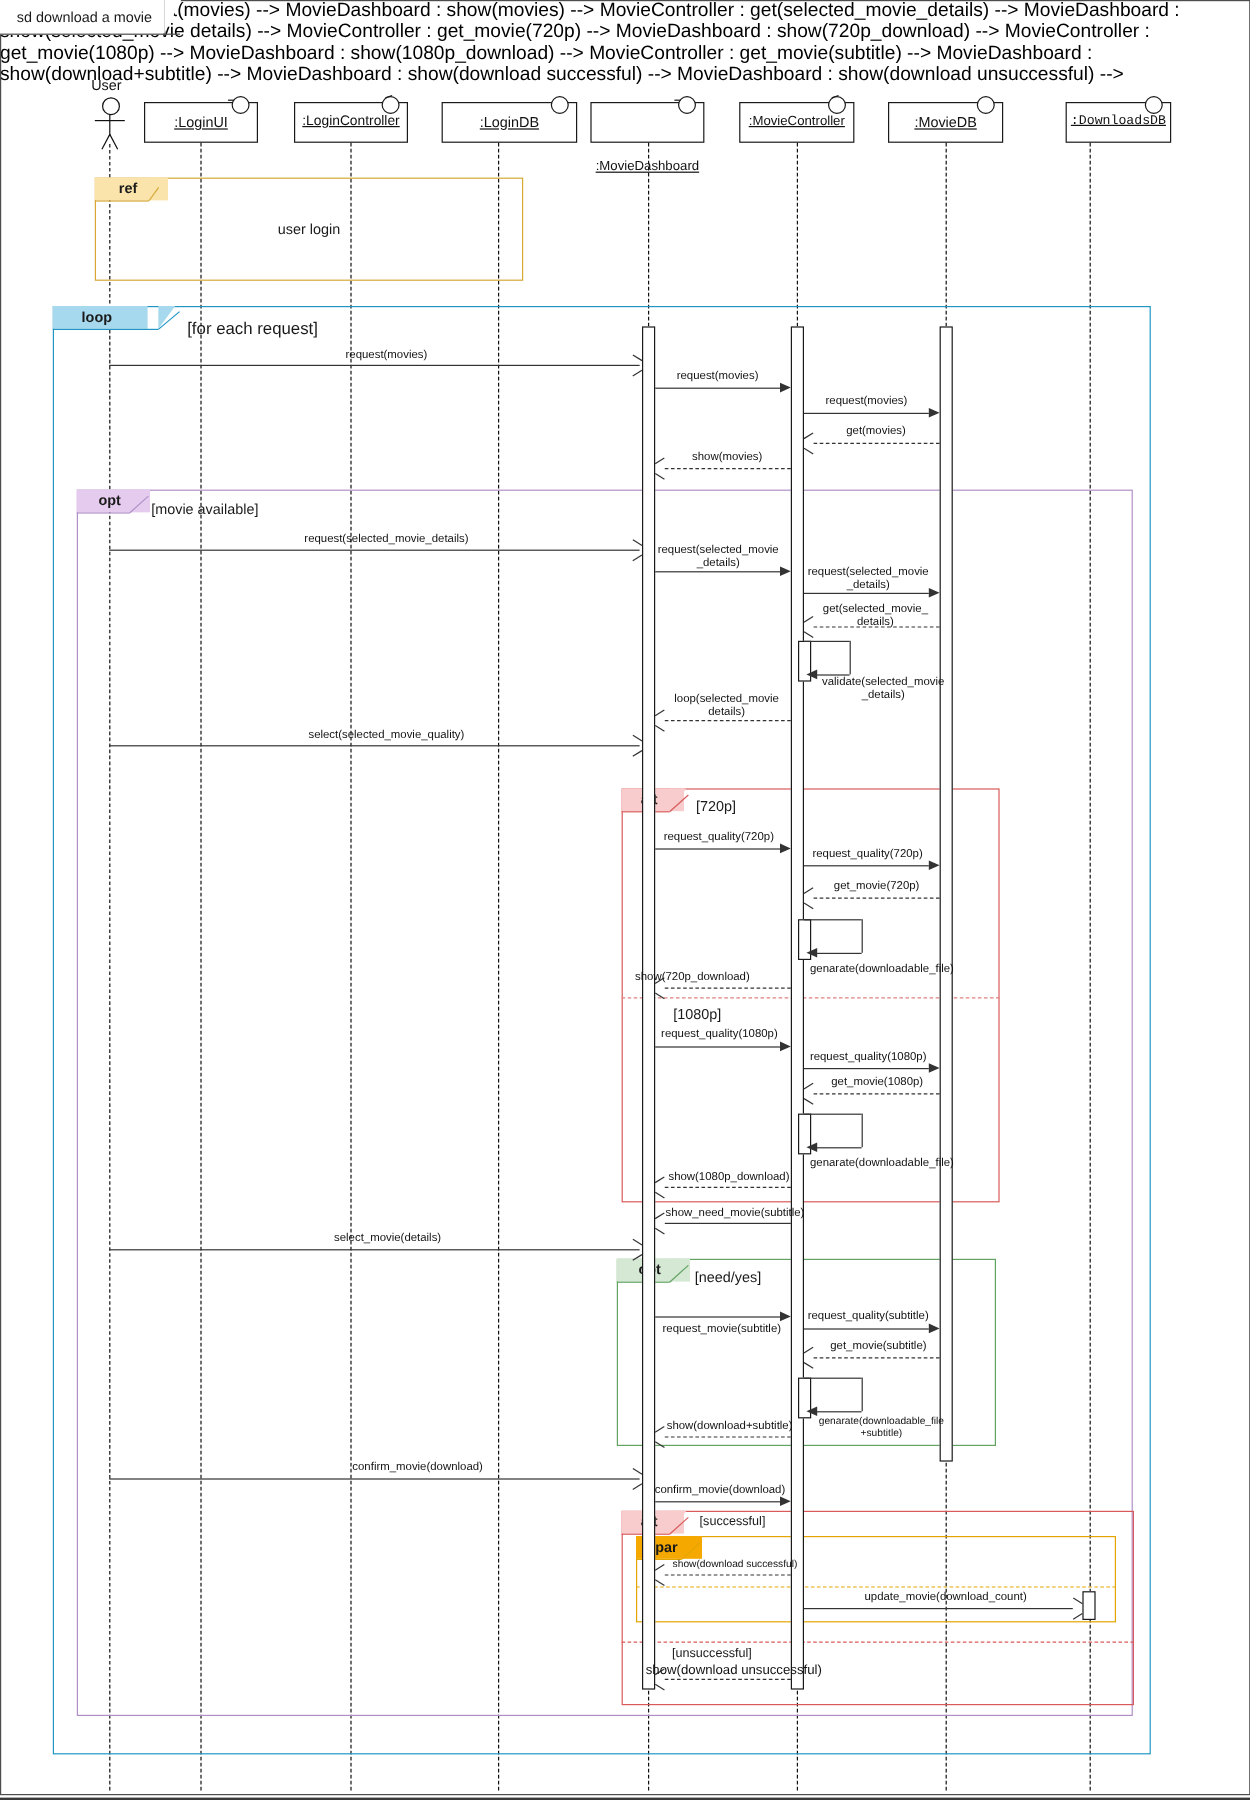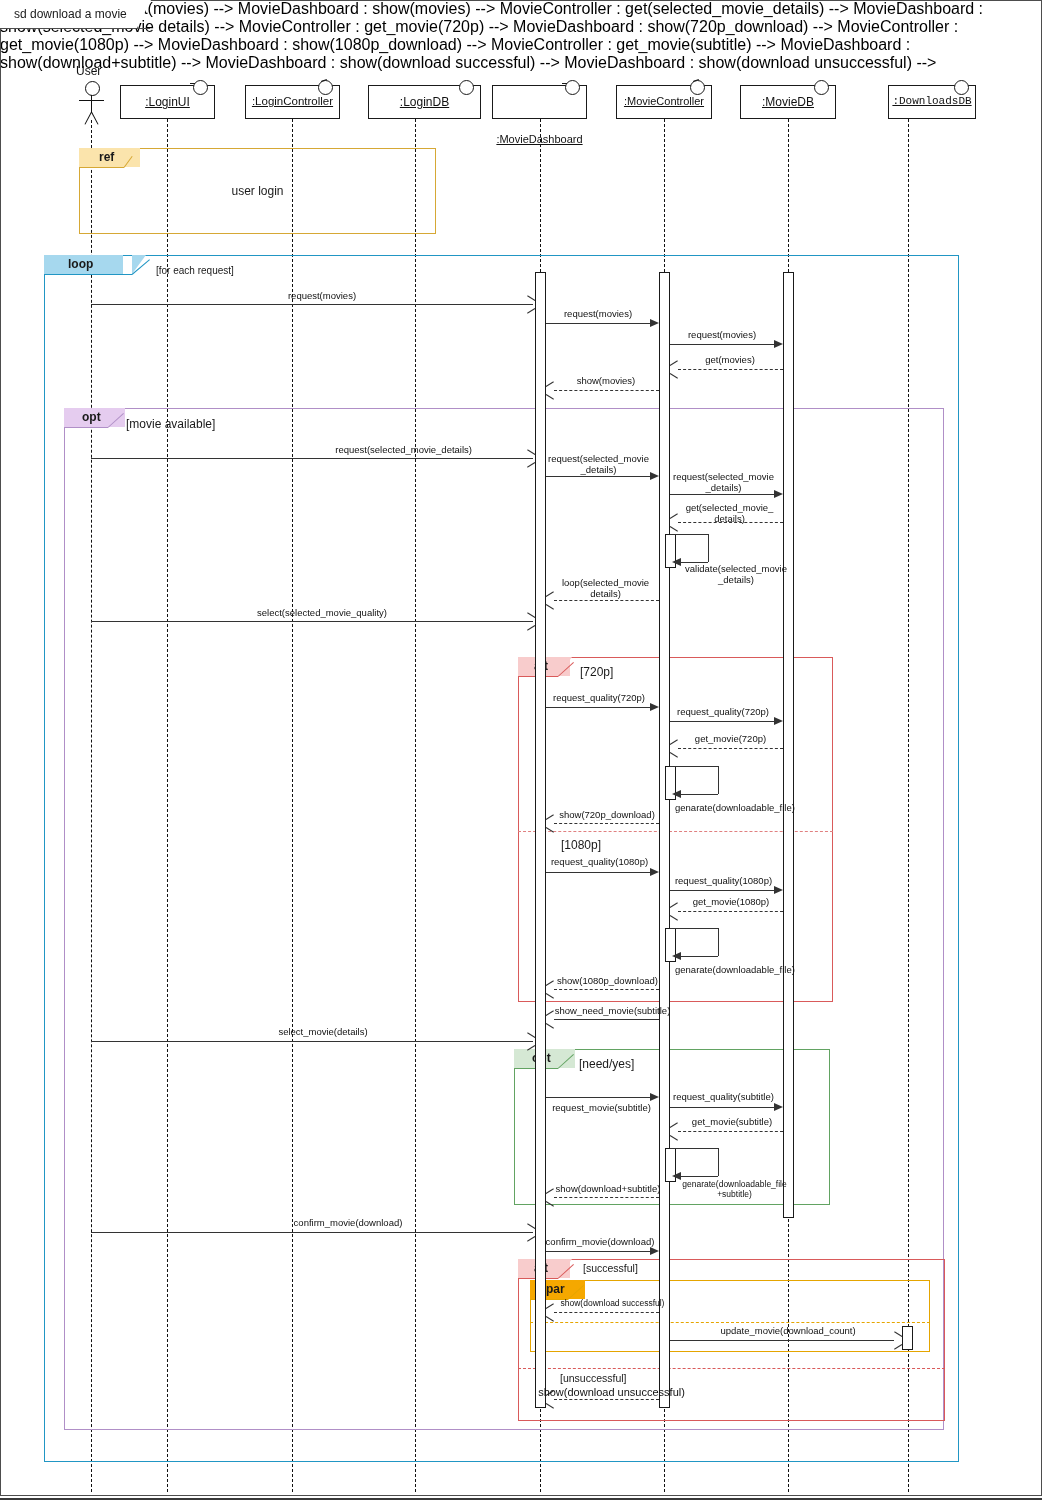--- a/index.html
+++ b/index.html
@@ -43,21 +43,21 @@
   .act{position:absolute;width:11px;background:#fff;border:1px solid #1a1a1a;
        box-sizing:border-box;}
 
   
   .frag{position:absolute;box-sizing:border-box;background:transparent;}
   .frag-tab{position:absolute;left:0;top:0;height:19px;line-height:19px;
        padding-left:14px;padding-right:22px;font-size:12px;font-weight:bold;color:#1a1a1a;
        white-space:nowrap;}
   .frag-tab:after{content:"";position:absolute;right:0;top:0;width:0;height:0;
        border-bottom:19px solid transparent;}
-  .frag-guard{position:absolute;font-size:10px;color:#1a1a1a;white-space:nowrap;}
+  .frag-guard{position:absolute;font-size:14px;color:#1a1a1a;white-space:nowrap;}
   .frag-div{position:absolute;height:0;border-top:1.6px dashed;}
 
   
   .msg-line{position:absolute;height:0;border-top:1.1px solid #333;}
   .msg-line.dashed{border-top:1.3px dashed #333;}
   .arrow-solid{position:absolute;width:0;height:0;
        border-top:4.5px solid transparent;border-bottom:4.5px solid transparent;}
   .arrow-solid.right{border-left:9px solid #333;}
   .arrow-solid.left{border-right:9px solid #333;}
   .arrow-open{position:absolute;width:9px;height:9px;}
@@ -245,21 +245,21 @@
   <div class="msg-label" style="left:660px;top:355px;width:140px;">get(movies)</div>
 
    MovieDashboard : show(movies) --&gt;
   <div class="msg-line dashed" style="left:554px;top:390px;width:105px;"></div>
   <div class="arrow-open left" style="left:546px;top:386px;"></div>
   <div class="msg-label" style="left:536px;top:376px;width:140px;">show(movies)</div>
 
   
   <div class="msg-line" style="left:91px;top:458px;width:442px;"></div>
   <div class="arrow-open right" style="left:526px;top:454px;"></div>
-  <div class="msg-label" style="left:172px;top:445px;width:300px;text-align:right;">request(selected_movie_details)</div>
+  <div class="msg-label" style="left:172px;top:445px;width:300px;">request(selected_movie_details)</div>
 
   
   <div class="msg-line" style="left:546px;top:476px;width:104px;"></div>
   <div class="arrow-solid right" style="left:650px;top:472px;"></div>
   <div class="msg-label" style="left:541px;top:454px;width:115px;">request(selected_movie
 _details)</div>
 
   
   <div class="msg-line" style="left:670px;top:494px;width:104px;"></div>
   <div class="arrow-solid right" style="left:774px;top:490px;"></div>
@@ -309,21 +309,21 @@
   
   <div class="self-top" style="left:670px;top:766px;width:48px;"></div>
   <div class="self-right" style="left:718px;top:766px;height:28px;"></div>
   <div class="self-bot" style="left:680px;top:794px;width:38px;"></div>
   <div class="arrow-solid left" style="left:672px;top:790px;"></div>
   <div class="msg-label" style="left:675px;top:803px;width:170px;text-align:left;">genarate(downloadable_file)</div>
 
    MovieDashboard : show(720p_download) --&gt;
   <div class="msg-line dashed" style="left:554px;top:823px;width:105px;"></div>
   <div class="arrow-open left" style="left:546px;top:819px;"></div>
-  <div class="msg-label" style="left:542px;top:810px;width:130px;">show(720p_download)</div>
+  <div class="msg-label" style="left:512px;top:810px;width:130px;">show(720p_download)</div>
 
   
   <div class="msg-line" style="left:546px;top:872px;width:104px;"></div>
   <div class="arrow-solid right" style="left:650px;top:868px;"></div>
   <div class="msg-label" style="left:532px;top:857px;width:135px;">request_quality(1080p)</div>
 
   
   <div class="msg-line" style="left:670px;top:890px;width:104px;"></div>
   <div class="arrow-solid right" style="left:774px;top:886px;"></div>
   <div class="msg-label" style="left:656px;top:876px;width:135px;">request_quality(1080p)</div>

